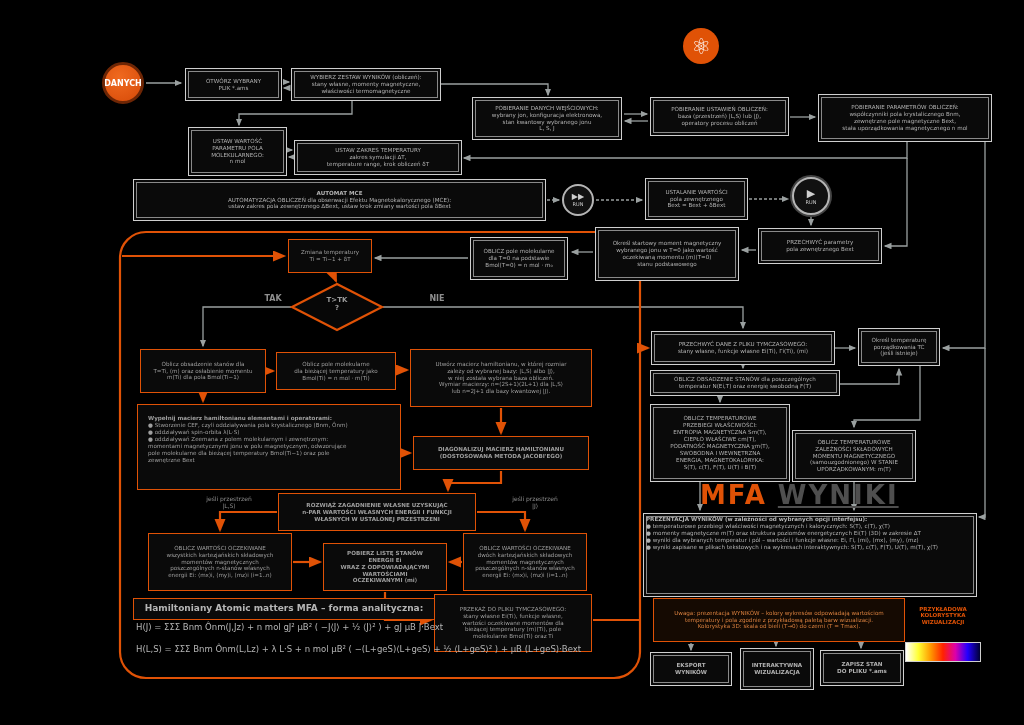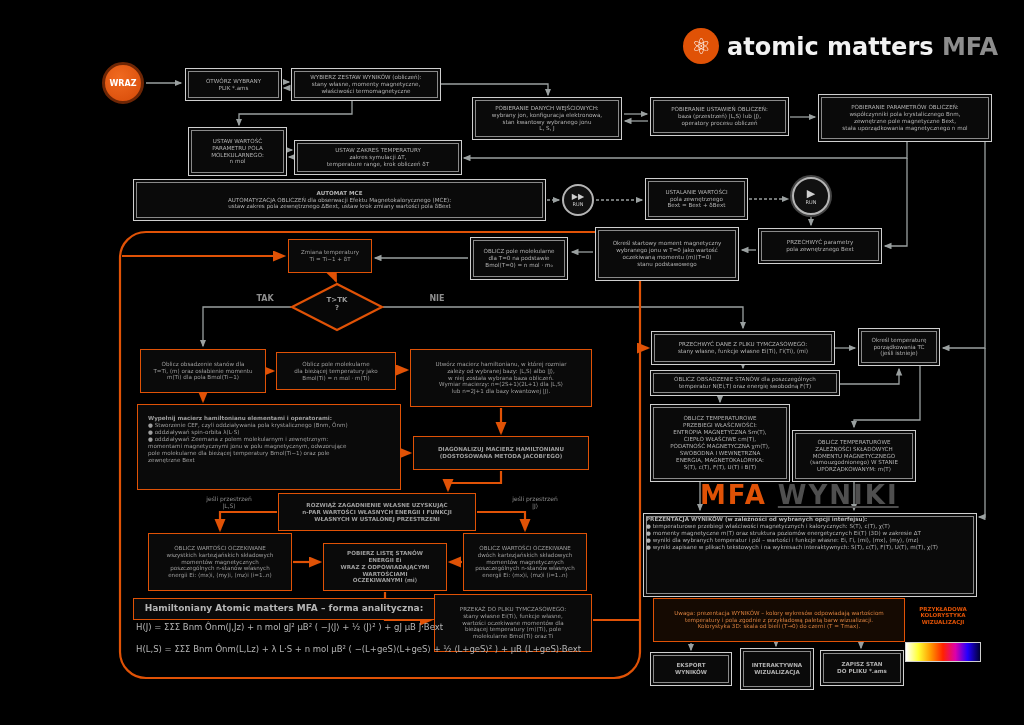--- a/index.html
+++ b/index.html
@@ -90,27 +90,23 @@
       <path d="M293,562 L320,562" marker-end="url(#ao)"></path>
       <path d="M462,562 L450,562" marker-end="url(#ao)"></path>
       <path d="M385,592 L385,620 L431,620" marker-end="url(#ao)"></path>
       <path d="M593,620 L639,620"></path>
       <path d="M640,348 L648,348" marker-end="url(#ao)"></path>
     </g>
     <polygon points="337,284 382,307 337,330 292,307" fill="#070707" stroke="#e05206" stroke-width="2.2"></polygon>
   </svg>
 
   <div class="circle" style="left:683px;top:28px;width:36px;height:36px;background:#e05206;color:#fff;font-size:22px;">⚛</div>
-  <div style="position:absolute;left:727px;top:33px;z-index:4;font-weight:bold;font-size:24px;">
-    <span style="color:#f2f2f2;" data-bind="header.brand">atomic matters</span>
-    <span style="color:#8d8d8d;" data-bind="header.brand_suffix">MFA</span>
-  </div>
 
   <div class="circle" style="left:102px;top:62px;width:42px;height:42px;background:radial-gradient(circle at 40% 35%,#f06a20,#d64a08);border:3px solid #6e2605;color:#fff;font-size:8px;font-weight:bold;">
-    <span data-bind="top.start_label">WRAZ</span>
+    <span data-bind="top.start_label">DANYCH</span>
   </div>
   <div class="db db2" style="left:185px;top:68px;width:97px;height:33px;">
       <span data-bind="top.open_file">OTWÓRZ WYBRANY
 PLIK *.ams</span>
     </div>
   <div class="db db2" style="left:291px;top:68px;width:150px;height:33px;">
       <span data-bind="top.choose_results">WYBIERZ ZESTAW WYNIKÓW (obliczeń):
 stany własne, momenty magnetyczne,
 właściwości termomagnetyczne</span>
     </div>
@@ -177,21 +173,21 @@
 dla T=0 na podstawie
 Bmol(T=0) = n mol · m₀</span>
     </div>
 
   <div class="ob" style="left:288px;top:239px;width:84px;height:34px;">
       <span data-bind="loop.temp_step">Zmiana temperatury
 Ti = Ti−1 + δT</span>
     </div>
   <div class="tinylab" style="left:305px;top:296px;width:64px;color:#9a9a9a;font-size:7px;font-weight:bold;" data-bind="loop.diamond">T&gt;TK
 ?</div>
-  <div class="lab" style="left:248px;top:294px;width:34px;" data-bind="loop.yes_label">TAK</div>
+  <div class="lab" style="left:256px;top:294px;width:34px;" data-bind="loop.yes_label">TAK</div>
   <div class="lab" style="left:420px;top:294px;width:34px;" data-bind="loop.no_label">NIE</div>
 
   <div class="ob" style="left:140px;top:349px;width:126px;height:44px;">
       <span data-bind="loop.box_a">Oblicz obsadzenie stanów dla
 T=Ti, ⟨m⟩ oraz osłabienie momentu
 m(Ti) dla pola Bmol(Ti−1)</span>
     </div>
   <div class="ob" style="left:276px;top:352px;width:120px;height:38px;">
       <span data-bind="loop.box_b">Oblicz pole molekularne
 dla bieżącej temperatury jako

